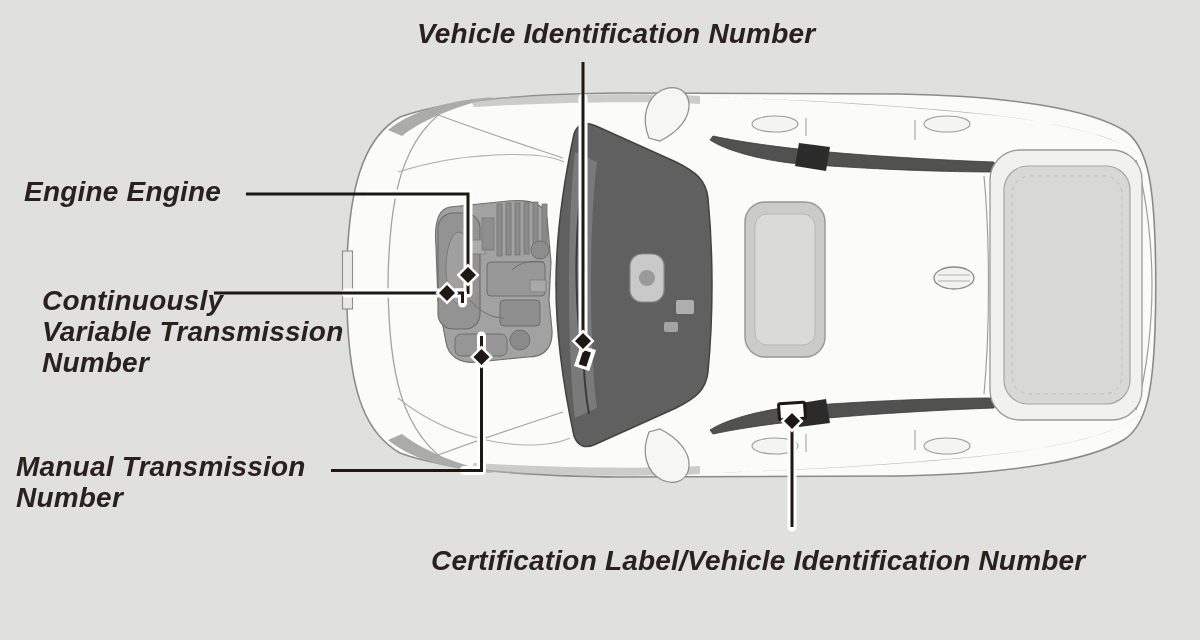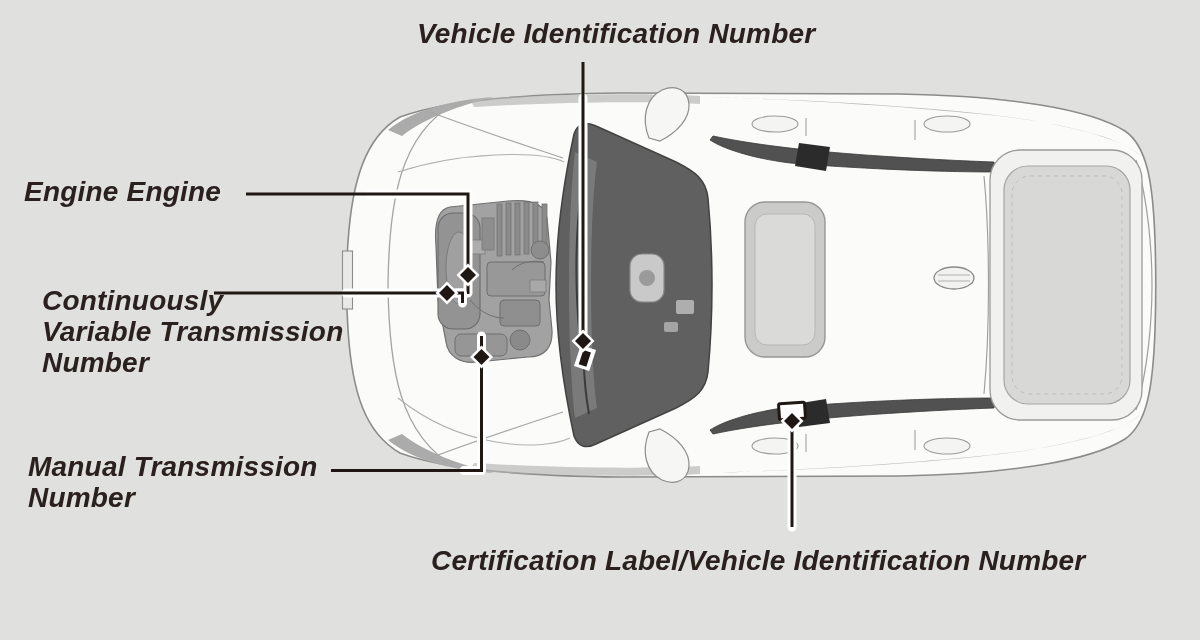--- a/index.html
+++ b/index.html
@@ -220,17 +220,17 @@
 </svg>
 
   <div class="callout-label" style="left:417px;top:18px;">Vehicle Identification Number</div>
 
   <div class="callout-label" style="left:24px;top:176px;">Engine Engine</div>
 
   <div class="callout-label" style="left:24px;top:285px;margin-left:18px;">Continuously
 Variable Transmission
 Number</div>
 
-  <div class="callout-label" style="left:28px;top:451px;">Manual Transmission
+  <div class="callout-label" style="left:16px;top:451px;">Manual Transmission
 Number</div>
 
   <div class="callout-label" style="left:431px;top:529px;margin-top:16px;">Certification Label/Vehicle Identification Number</div>
 </div>
 
 </body></html>

